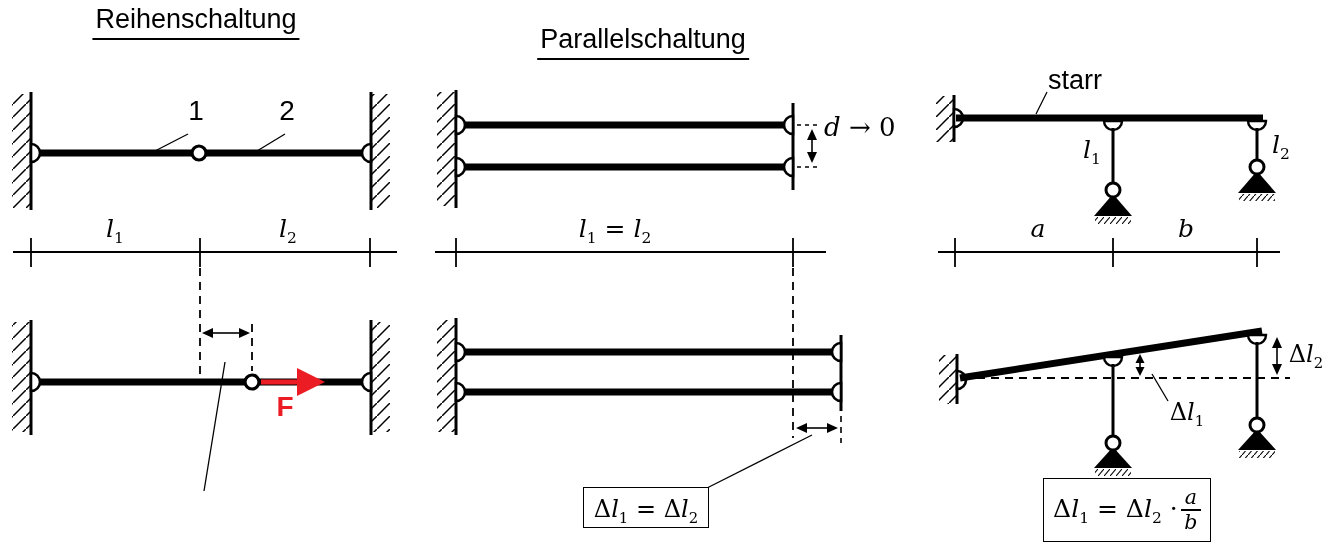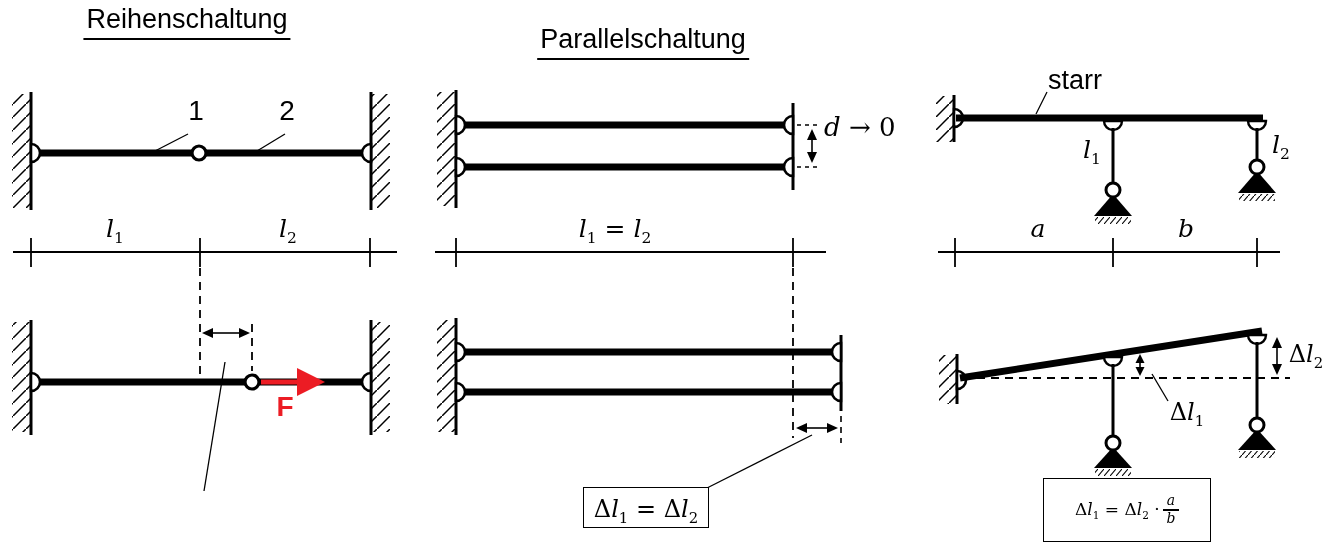--- a/index.html
+++ b/index.html
@@ -199,21 +199,21 @@
       </g>
       <line class="ink" x1="1152" y1="374" x2="1168" y2="401" stroke-width="1.3"></line>
       <g>
         <line class="ink" x1="1277" y1="345" x2="1277" y2="367" stroke-width="1.6"></line>
         <polygon points="1277,337 1272,348 1282,348" fill="#000"></polygon>
         <polygon points="1277,375 1272,364 1282,364" fill="#000"></polygon>
       </g>
     </g>
   </svg>
 
-  <div class="lbl title center" style="left:187px;top:5px;">Reihenschaltung</div>
+  <div class="lbl title center" style="left:196px;top:5px;">Reihenschaltung</div>
   <div class="lbl title center" style="left:643px;top:5px;margin-top:20px;">Parallelschaltung</div>
 
   <div class="lbl num center" style="left:196px;top:96px;">1</div>
   <div class="lbl num center" style="left:287px;top:96px;">2</div>
 
   <div class="lbl math center" style="left:115px;top:215px;"><span class="it">l</span><sub>1</sub></div>
   <div class="lbl math center" style="left:288px;top:215px;"><span class="it">l</span><sub>2</sub></div>
 
   <div class="lbl math center" style="left:615px;top:215px;"><span class="it">l</span><sub>1</sub><span class="up"> = </span><span class="it">l</span><sub>2</sub></div>
 
@@ -230,21 +230,21 @@
   <div class="lbl force center" style="left:285px;top:392px;">F</div>
 
   <div class="lbl math small center" style="left:1187px;top:399px;"><span class="up">Δ</span><span class="it">l</span><sub>1</sub></div>
   <div class="lbl math small center" style="left:1306px;top:341px;"><span class="up">Δ</span><span class="it">l</span><sub>2</sub></div>
 
 
   <div class="fbox math small" style="left:583px;top:487px;width:124px;height:39px;align-items:flex-end;">
       <span><span class="up">Δ</span><span class="it">l</span><sub>1</sub><span class="up"> = </span><span class="up">Δ</span><span class="it">l</span><sub>2</sub></span>
     </div>
 
-  <div class="fbox math" style="left:1043px;top:478px;width:166px;height:62px;font-size:17px;">
+  <div class="fbox math" style="left:1043px;top:478px;width:166px;height:62px;font-size:25px;">
       <span><span class="up">Δ</span><span class="it">l</span><sub>1</sub><span class="up"> = </span><span class="up">Δ</span><span class="it">l</span><sub>2</sub><span class="up"> · </span></span>
       <span class="frac">
         <span class="fnum it">a</span>
         <span class="it">b</span>
       </span>
     </div>
 
 </div>
 
 </body></html>

